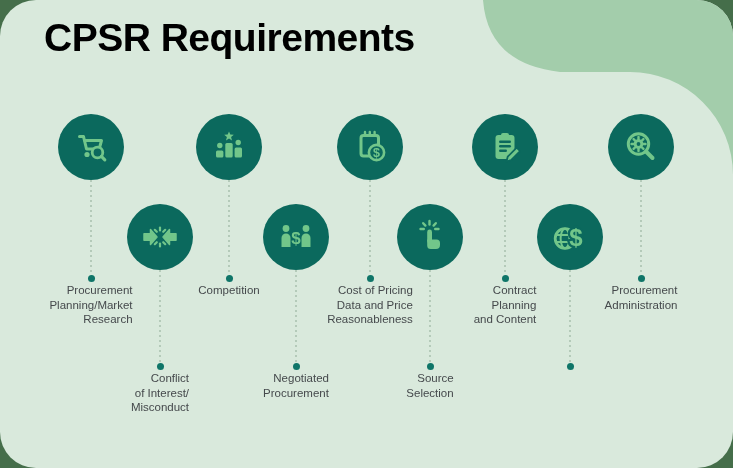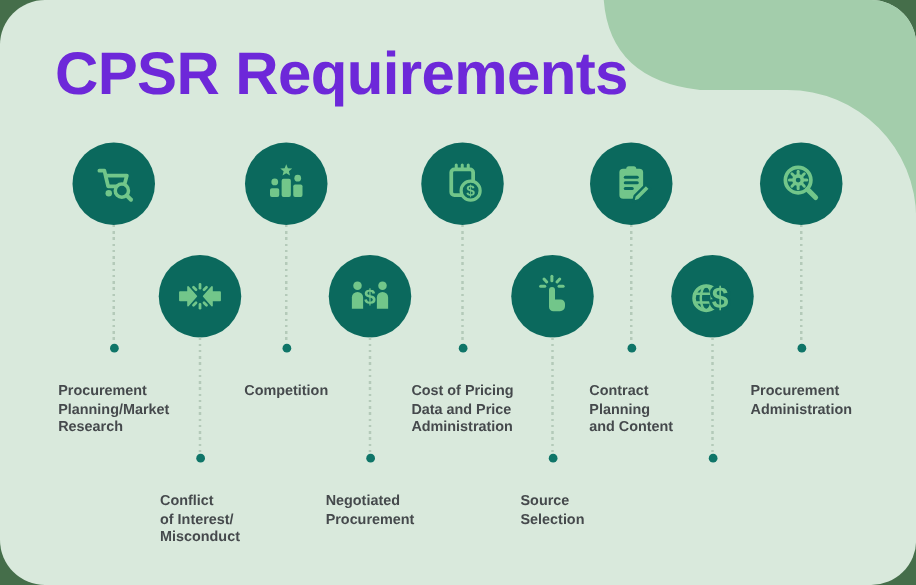--- a/index.html
+++ b/index.html
@@ -15,24 +15,24 @@
     background:#d9e9dc;
     border-radius:36px;
     overflow:hidden;
   }
   .corner-decor{
     position:absolute;top:0;right:0;
     width:253px;height:200px;
     pointer-events:none;
   }
   .page-title{
-    position:absolute;left:44px;top:32px;
-    font-size:48px;font-weight:bold;
+    position:absolute;left:44px;top:16px;
+    font-size:39px;font-weight:bold;
     letter-spacing:-0.5px;
-    color:#6d28d9;
+    color:#000000;
   }
   .item{
     position:absolute;width:132px;
     display:flex;flex-direction:column;align-items:center;
   }
   .item.top{top:114px;}
   .item.bottom{top:204px;}
   .circle{
     width:66px;height:66px;border-radius:50%;
     background:#0b695d;
@@ -43,23 +43,23 @@
     width:2px;
     background-image:repeating-linear-gradient(to bottom,#b4cab9 0 2px,transparent 2px 5px);
   }
   .item.top .connector{height:94px;}
   .item.bottom .connector{height:92px;}
   .enddot{
     width:7px;height:7px;border-radius:50%;
     background:#0f7568;margin-top:1px;flex:0 0 auto;
   }
   .label{
-    margin-top:24px;
-    font-size:11.5px;line-height:14.5px;font-weight:bold;
-    color:#45494c;text-align:left;
+    margin-top:1px;
+    font-size:11.5px;line-height:14.5px;font-weight:normal;
+    color:#45494c;text-align:right;
     white-space:pre-line;
   }
   svg text{font-family:"Liberation Sans",sans-serif;}
 </style>
 </head>
 <body>
 
 <div class="card">
 
   <svg class="corner-decor" viewBox="0 0 253 200" width="253" height="200">
@@ -145,24 +145,24 @@
         <rect x="11" y="8.5" width="17.5" height="20.5" rx="2.5" fill="none" stroke="#72c68a" stroke-width="3"></rect>
         <path d="M15 8.5V5M19.8 8.5V5M24.6 8.5V5" stroke="#72c68a" stroke-width="2.4" stroke-linecap="round"></path>
         <circle cx="26.5" cy="25.5" r="7.6" fill="#0b695d" stroke="#72c68a" stroke-width="2.6"></circle>
         <text x="26.5" y="30" font-size="12.5" font-weight="bold" fill="#72c68a" text-anchor="middle">$</text>
       </svg>
     </div>
     <div class="connector"></div>
     <div class="enddot"></div>
     <div class="label">Cost of Pricing
 Data and Price
-Administration</div>
-  </div>
-
-  <div class="item bottom" style="left:376px">
+Reasonableness</div>
+  </div>
+
+  <div class="item bottom" style="left:364px">
     <div class="circle">
       <svg width="40" height="40" viewBox="0 0 40 40">
         <g stroke="#72c68a" stroke-width="2.4" stroke-linecap="round">
           <path d="M10.5 12h3.3"></path>
           <path d="M13.2 6.2l2.2 2.4"></path>
           <path d="M19.5 4v3.5"></path>
           <path d="M25.8 6.2l-2.2 2.4"></path>
           <path d="M28.5 12h-3.3"></path>
         </g>
         <rect x="17.2" y="12.5" width="4.8" height="14" rx="2.4" fill="#72c68a"></rect>

